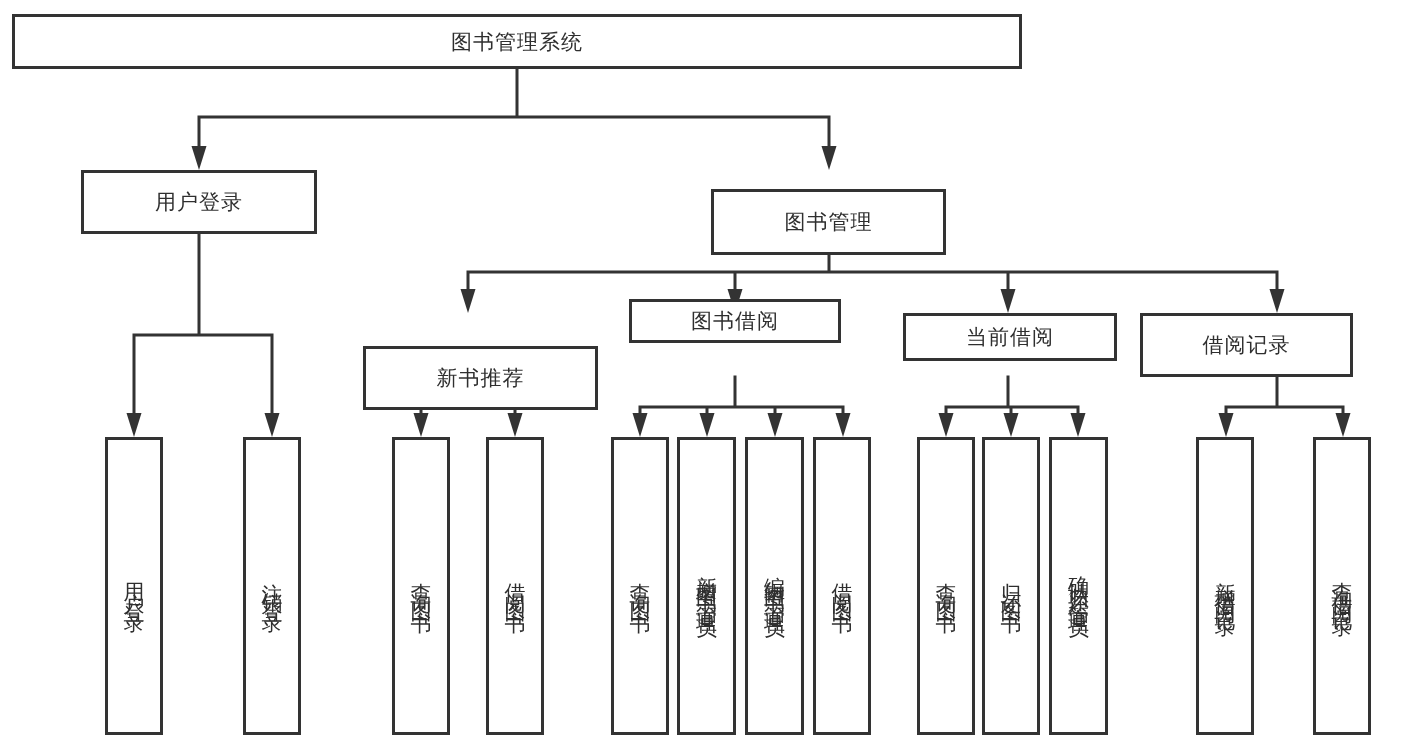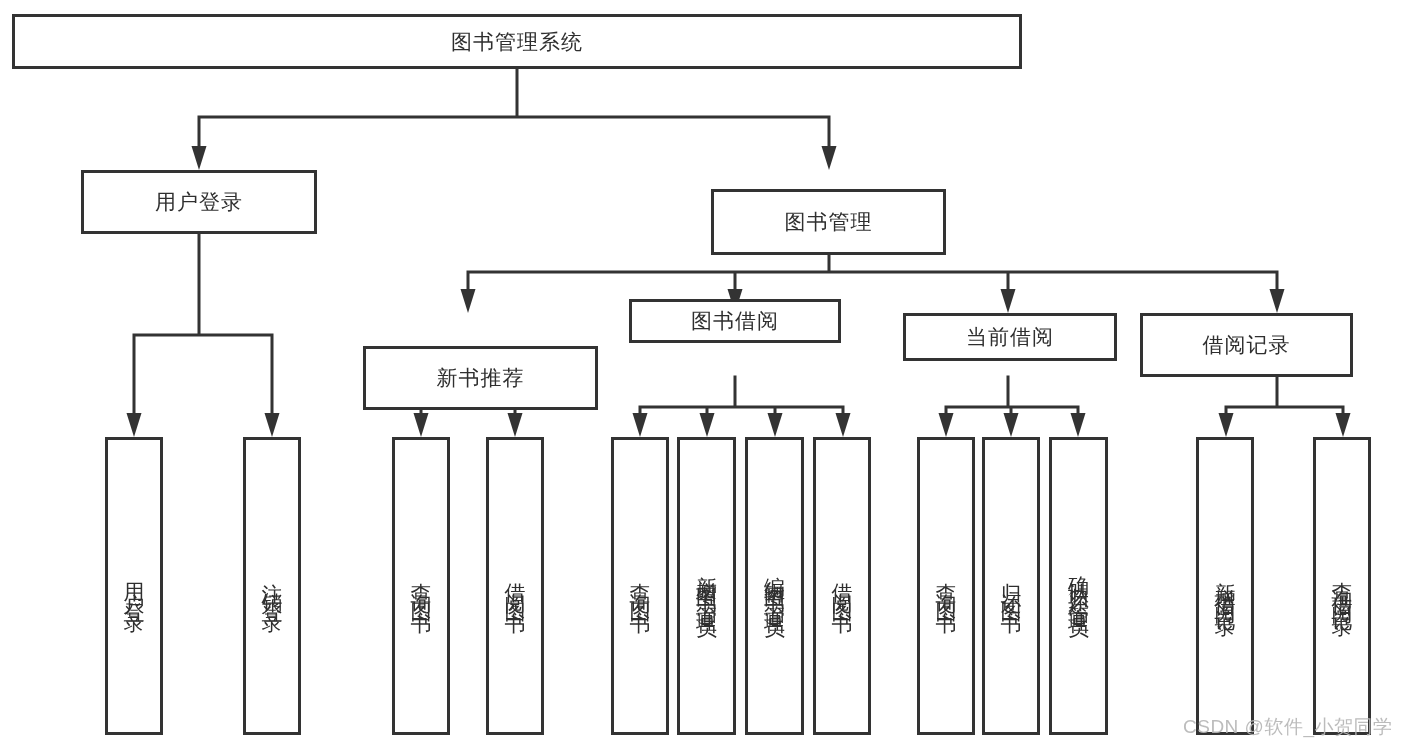--- a/index.html
+++ b/index.html
@@ -127,15 +127,14 @@
   <div class="vbox" style="left:745px; top:437px; width:59px; height:298px; letter-spacing:6px;">编辑图书（管理员）</div>
   <div class="vbox" style="left:813px; top:437px; width:58px; height:298px;">借阅图书</div>
 
   <div class="vbox" style="left:917px; top:437px; width:58px; height:298px;">查询图书</div>
   <div class="vbox" style="left:982px; top:437px; width:58px; height:298px;">归还图书</div>
   <div class="vbox" style="left:1049px; top:437px; width:59px; height:298px; letter-spacing:6px;">确认归还（管理员）</div>
 
   <div class="vbox" style="left:1196px; top:437px; width:58px; height:298px; letter-spacing:7px;">新增借阅记录</div>
   <div class="vbox" style="left:1313px; top:437px; width:58px; height:298px; letter-spacing:7px;">查询借阅记录</div>
 
-  <div class="watermark">CSDN @软件_小贺同学</div>
 
 </div>
 
 </body></html>

